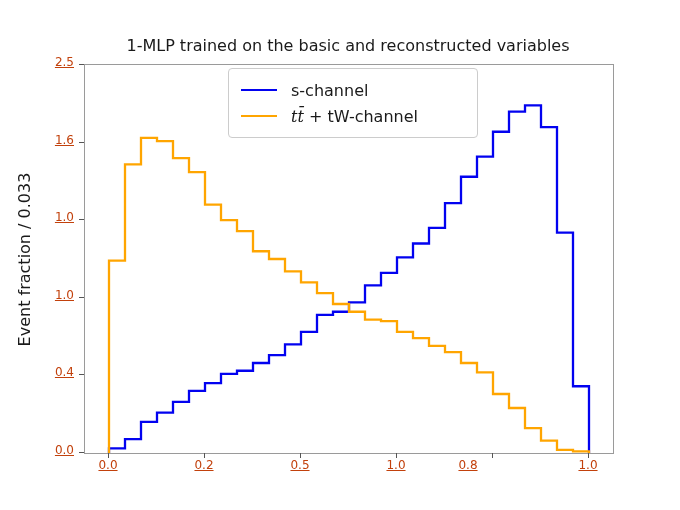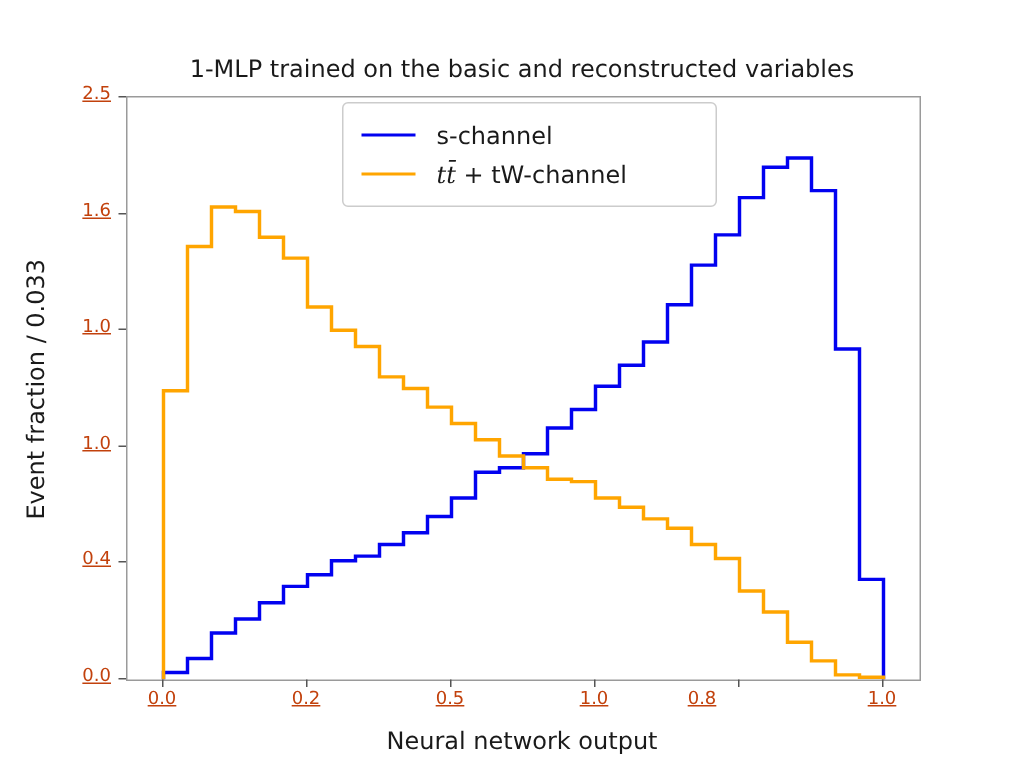--- a/index.html
+++ b/index.html
@@ -99,21 +99,20 @@
       <div class="tick y" style="top: 296.8px;"></div>
       <div class="tick-label y" style="top: 296.8px;">1.0</div>
       <div class="tick y" style="top: 219.2px;"></div>
       <div class="tick-label y" style="top: 219.2px;">1.0</div>
       <div class="tick y" style="top: 141.6px;"></div>
       <div class="tick-label y" style="top: 141.6px;">1.6</div>
       <div class="tick y" style="top: 64px;"></div>
       <div class="tick-label y" style="top: 64px;">2.5</div>
     </div>
 
-  <div class="x-label">Neural network output</div>
 
   <div class="legend" id="legend">
       <div class="legend-row">
         <div class="legend-line" style="border-top-color: rgb(2, 2, 240);"></div>
         <span class="legend-text">s-channel</span>
       </div>
       <div class="legend-row">
         <div class="legend-line" style="border-top-color: rgb(255, 165, 0);"></div>
         <span class="legend-text"><span class="math">tt̄</span> + tW-channel</span>
       </div>

